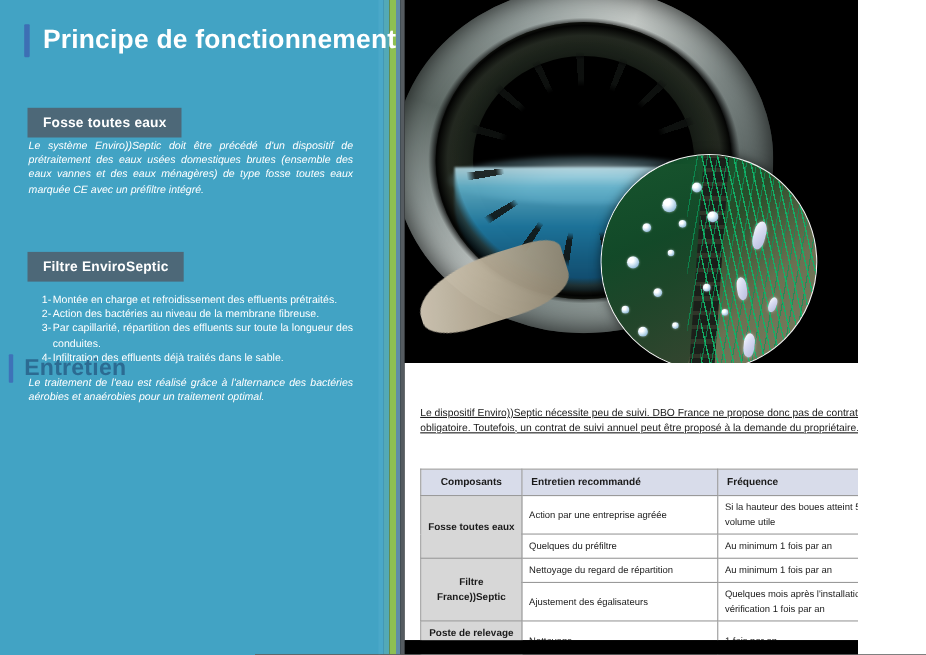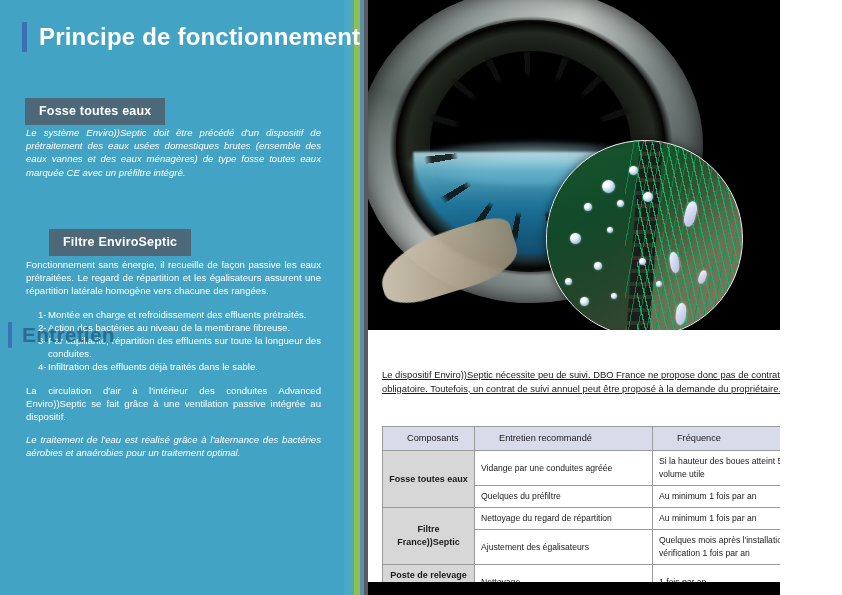--- a/index.html
+++ b/index.html
@@ -40,21 +40,21 @@
 
   .badge{
     position:absolute;left:25px;
     background:#4d6878;color:#ffffff;
     font-size:12.5px;font-weight:bold;
     padding:6px 14px 7px 14px;
     letter-spacing:0.2px;
     white-space:nowrap;
   }
   #badge-fosse{top:98px;}
-  #badge-filtre{top:229px;margin-left:24px;}
+  #badge-filtre{top:229px;}
 
   .body-text{
     position:absolute;left:26px;width:295px;
     color:#ffffff;font-size:9.6px;line-height:13.2px;
     text-align:justify;
   }
   .body-text p{margin:0 0 10px 0;}
   .body-text p:last-child{margin-bottom:0;font-style:italic;}
 
   #txt-fosse{top:126px;}
@@ -214,23 +214,23 @@
     table-layout:fixed;
   }
   table.maint th,table.maint td{
     border:1px solid #9a9a9a;
     padding:4px 6px;
     vertical-align:middle;
     line-height:13px;
   }
   table.maint thead th{
     background:#d8dcea;
-    font-weight:normal;font-size:9.2px;
+    font-weight:bold;font-size:9.2px;
     text-align:left;
-    padding:5px 24px;
+    padding:5px 8px;
   }
   table.maint thead th.c0{text-align:center;}
   table.maint td.comp{
     background:#d7d7d7;font-weight:bold;text-align:center;font-size:9px;
   }
   col.c0{width:92px;}
   col.c1{width:178px;}
   col.c2{width:176px;}
 
   .bottom-black{
@@ -262,42 +262,40 @@
 
   <div class="badge" id="badge-fosse">Fosse toutes eaux</div>
 
   <div class="body-text" id="txt-fosse">
     <p>Le système Enviro))Septic doit être précédé d'un dispositif de prétraitement des eaux usées domestiques brutes (ensemble des eaux vannes et des eaux ménagères) de type fosse toutes eaux marquée CE avec un préfiltre intégré.</p>
   </div>
 
   <div class="badge" id="badge-filtre">Filtre EnviroSeptic</div>
 
   <div class="body-text" id="txt-filtre">
-    <p>Fonctionnement sans énergie, il recueille de façon passive les eaux prétraitées. Le regard de répartition et les égalisateurs assurent une répartition latérale homogène vers chacune des rangées.</p>
 
     <ol class="steps">
       <li>
         <span class="num">1-</span>
         <span class="stxt">Montée en charge et refroidissement des effluents prétraités.</span>
       </li>
       <li>
         <span class="num">2-</span>
         <span class="stxt">Action des bactéries au niveau de la membrane fibreuse.</span>
       </li>
       <li>
         <span class="num">3-</span>
         <span class="stxt">Par capillarité, répartition des effluents sur toute la longueur des conduites.</span>
       </li>
       <li>
         <span class="num">4-</span>
         <span class="stxt">Infiltration des effluents déjà traités dans le sable.</span>
       </li>
     </ol>
 
-    <p>La circulation d'air à l'intérieur des conduites Advanced Enviro))Septic se fait grâce à une ventilation passive intégrée au dispositif.</p>
     <p>Le traitement de l'eau est réalisé grâce à l'alternance des bactéries aérobies et anaérobies pour un traitement optimal.</p>
   </div>
 
   <div class="photo-area">
     <div class="fibres2"></div>
     <div class="fibres"></div>
     <div class="pipe">
       <div class="pipe-inner"></div>
       <div class="pipe-dark"></div>
       <div class="water-crest"></div>
@@ -352,21 +350,21 @@
     <thead>
       <tr>
         <th class="c0">Composants</th>
         <th>Entretien recommandé</th>
         <th>Fréquence</th>
       </tr>
     </thead>
     <tbody>
       <tr>
         <td class="comp" rowspan="2">Fosse toutes eaux</td>
-        <td>Vidange par une conduites agréée</td>
+        <td>Action par une entreprise agréée</td>
         <td>Si la hauteur des boues atteint 50% du volume utile</td>
       </tr>
       <tr>
         <td>Quelques du préfiltre</td>
         <td>Au minimum 1 fois par an</td>
       </tr>
       <tr>
         <td class="comp" rowspan="2">Filtre France))Septic</td>
         <td>Nettoyage du regard de répartition</td>
         <td>Au minimum 1 fois par an</td>

